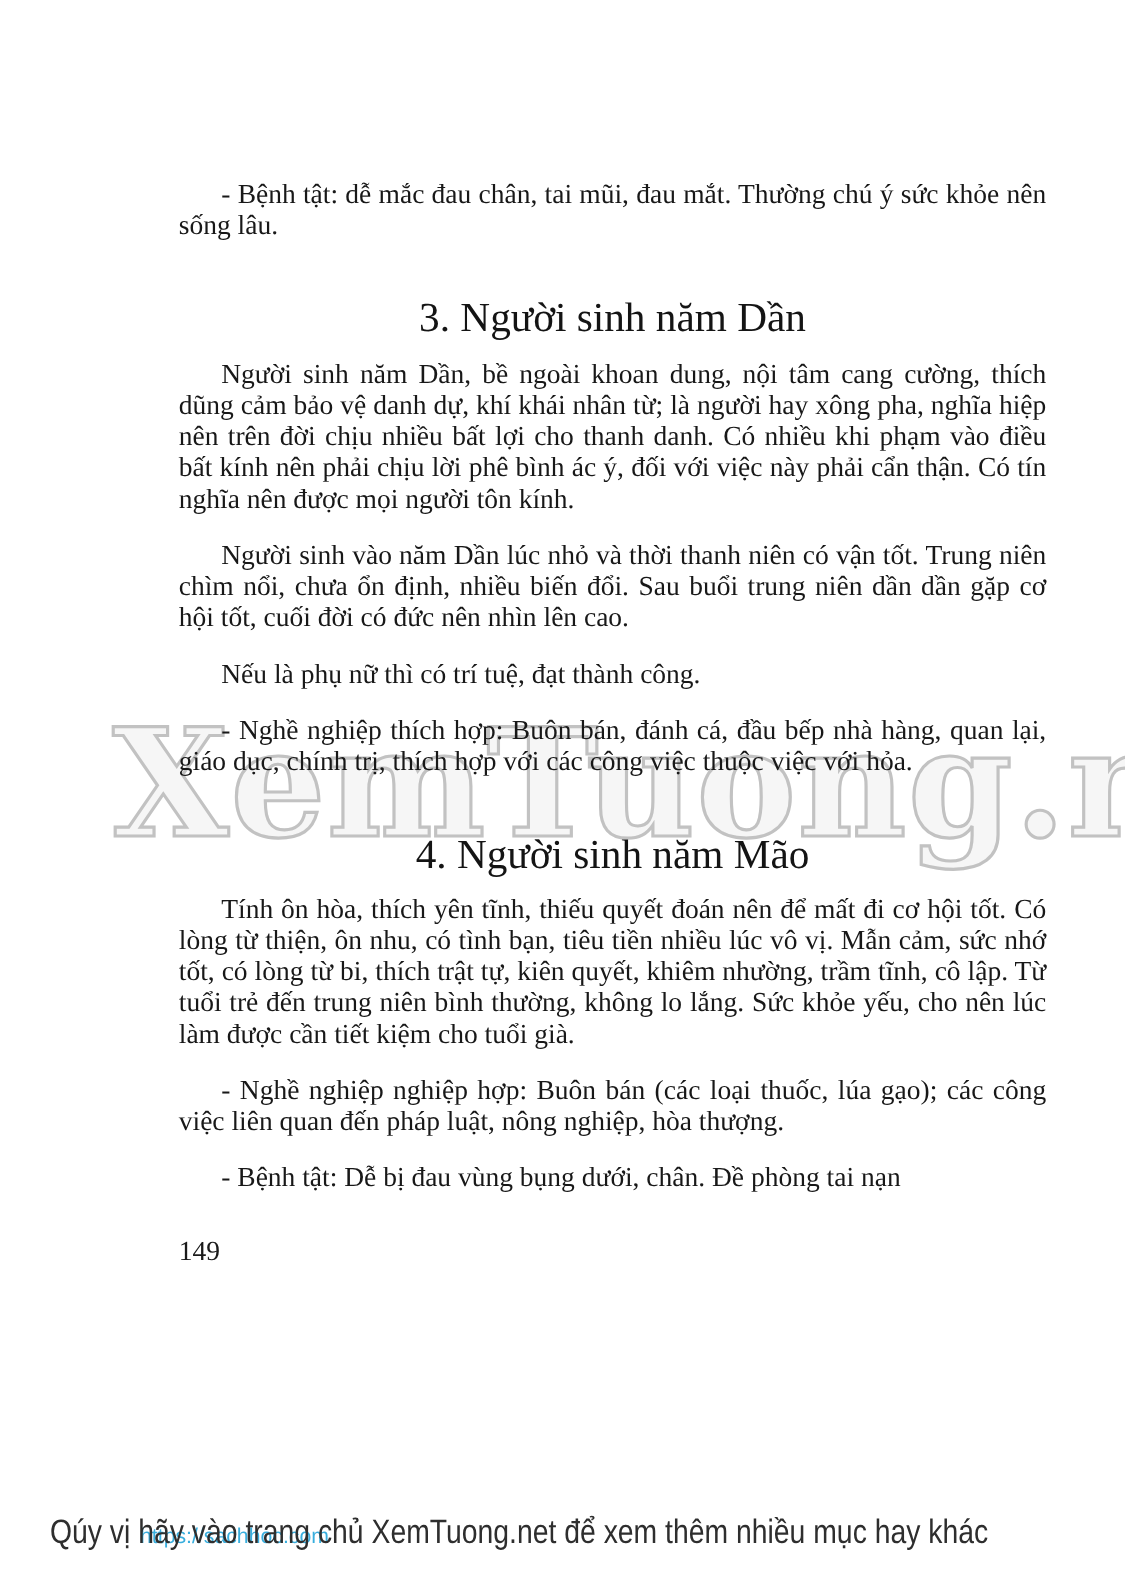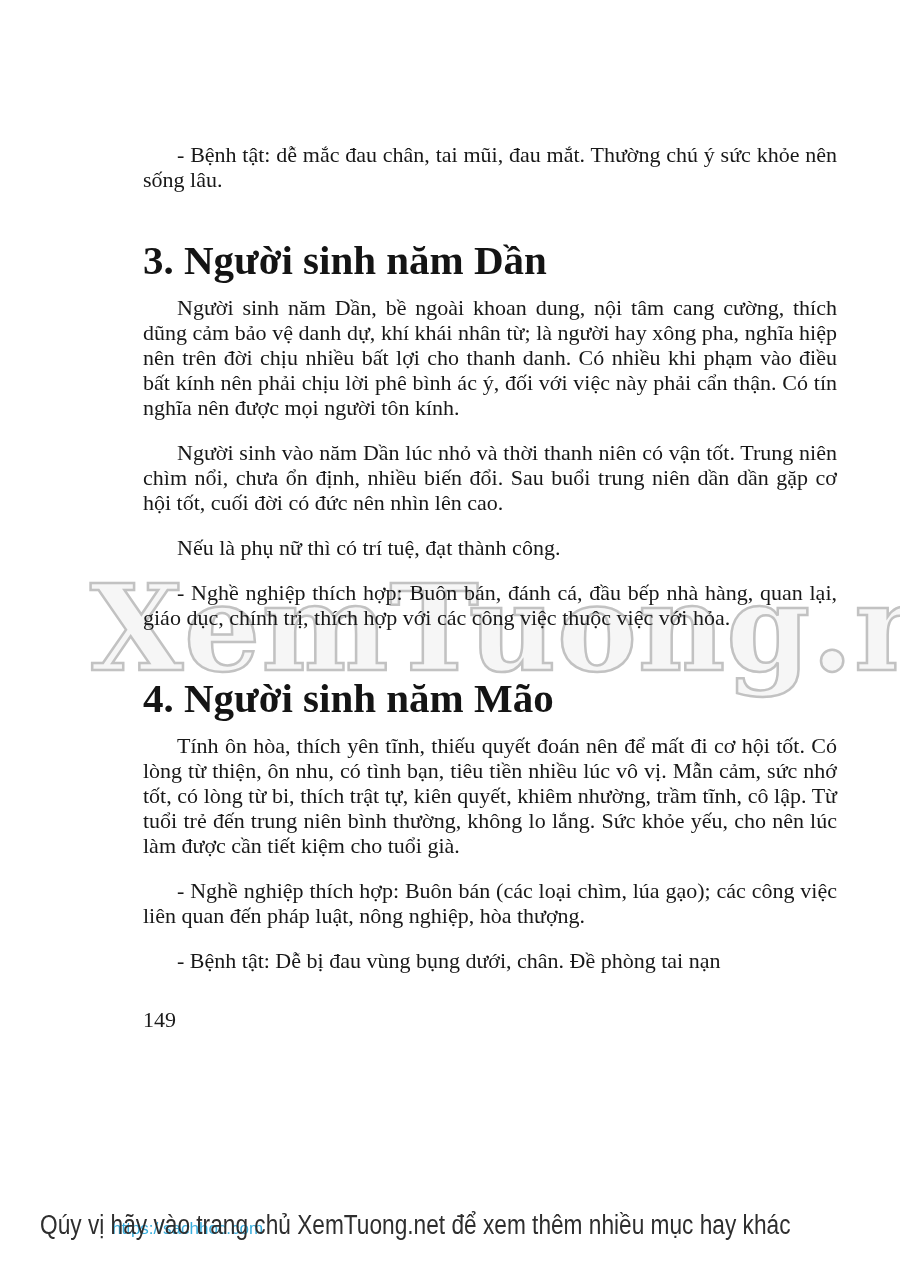--- a/index.html
+++ b/index.html
@@ -36,25 +36,25 @@
     font-size: 22px;
     line-height: 25px;
     color: #181818;
     text-align: justify;
   }
   .content p {
     margin: 0 0 20px 0;
     text-indent: 34px;
   }
   .section-heading {
-    font-size: 41px;
-    font-weight: bold;
+    font-size: 33px;
+    font-weight: normal;
     line-height: 1.2;
     margin: 44px 0 10px 0;
-    text-align: left;
+    text-align: center;
     color: #141414;
   }
   .page-number {
     margin-top: 34px;
     font-size: 22px;
     color: #1a1a1a;
   }
   .footer {
     position: absolute;
     left: 0; top: 1206px;
@@ -102,21 +102,21 @@
 
     <p>Nếu là phụ nữ thì có trí tuệ, đạt thành công.</p>
 
     <p>- Nghề nghiệp thích hợp: Buôn bán, đánh cá, đầu bếp nhà hàng, quan lại, giáo dục, chính trị, thích hợp với các công việc thuộc việc với hỏa.</p>
 
 
     <h2 class="section-heading">4. Người sinh năm Mão</h2>
 
     <p>Tính ôn hòa, thích yên tĩnh, thiếu quyết đoán nên để mất đi cơ hội tốt. Có lòng từ thiện, ôn nhu, có tình bạn, tiêu tiền nhiều lúc vô vị. Mẫn cảm, sức nhớ tốt, có lòng từ bi, thích trật tự, kiên quyết, khiêm nhường, trầm tĩnh, cô lập. Từ tuổi trẻ đến trung niên bình thường, không lo lắng. Sức khỏe yếu, cho nên lúc làm được cần tiết kiệm cho tuổi già.</p>
 
-    <p>- Nghề nghiệp thích hợp: Buôn bán (các loại chìm, lúa gạo); các công việc liên quan đến pháp luật, nông nghiệp, hòa thượng.</p>
+    <p>- Nghề nghiệp nghiệp hợp: Buôn bán (các loại thuốc, lúa gạo); các công việc liên quan đến pháp luật, nông nghiệp, hòa thượng.</p>
 
     <p>- Bệnh tật: Dễ bị đau vùng bụng dưới, chân. Đề phòng tai nạn</p>
 
     <div class="page-number">149</div>
   </div>
 
   <div class="footer">
     <a class="footer-link">https://sachhoc.com</a>
     <div class="footer-text">Qúy vị hãy vào trang chủ XemTuong.net để xem thêm nhiều mục hay khác</div>
   </div>

